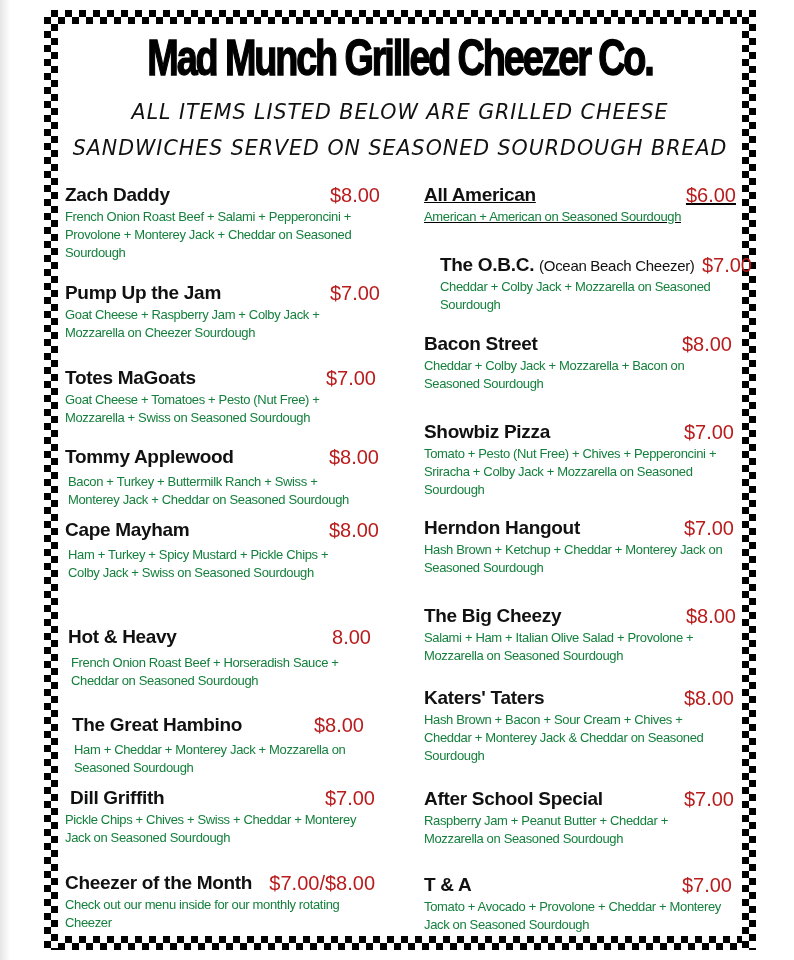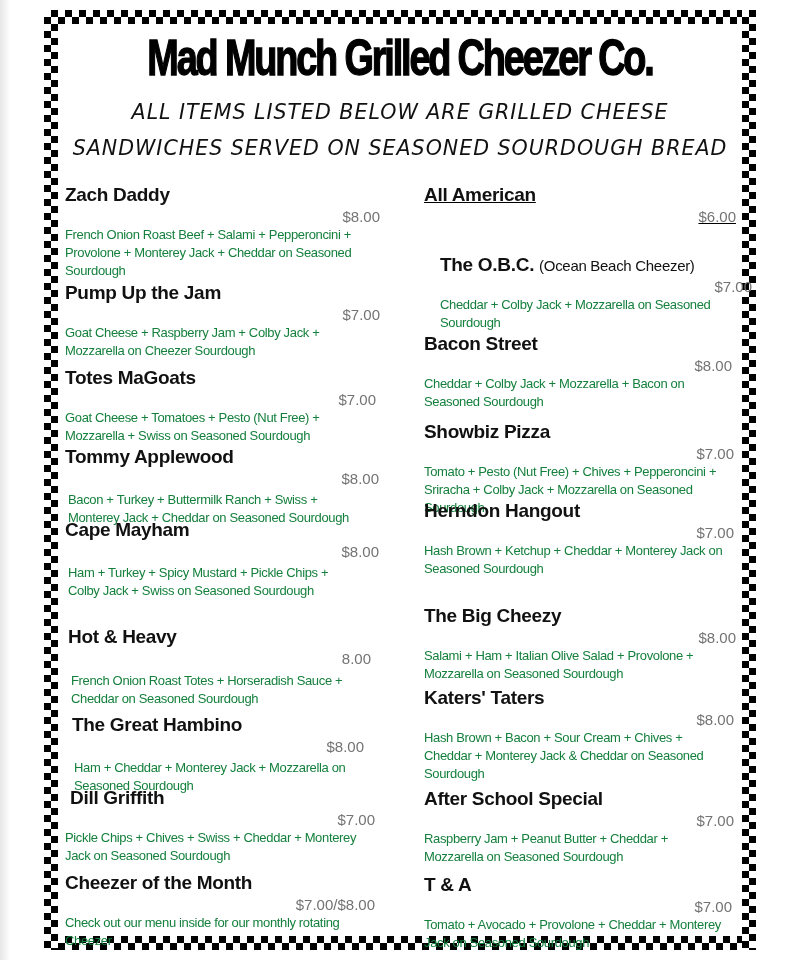--- a/index.html
+++ b/index.html
@@ -50,21 +50,21 @@
       display: flex; justify-content: space-between; align-items: flex-start;
     }
     .item .name {
       font-weight: bold; font-size: 19px; color: #111; letter-spacing: -0.3px;
       white-space: nowrap;
     }
     .item .name .paren {
       font-weight: normal; font-size: 15px; letter-spacing: -0.3px;
     }
     .item .price {
-      font-size: 15px; color: #737373; white-space: nowrap; margin-top: 24px;
+      font-size: 20px; color: #b91c1c; white-space: nowrap;
     }
     .item .desc {
       font-size: 13px; color: #15803d; line-height: 18px; letter-spacing: -0.35px;
       margin-top: 1px;
     }
   </style>
 </head>
 <body>
 
 <div class="page-edge"></div>
@@ -118,21 +118,21 @@
       <span class="price">$8.00</span>
     </div>
   <div class="desc" style="width:285px; margin-left:3px; margin-top:4px">Ham + Turkey + Spicy Mustard + Pickle Chips + Colby Jack + Swiss on Seasoned Sourdough</div>
 </div>
 
 <div class="item" style="left:68px; top:626px; width:303px;">
   <div class="head">
       <span class="name">Hot &amp; Heavy</span>
       <span class="price">8.00</span>
     </div>
-  <div class="desc" style="width:290px; margin-left:3px; margin-top:5px">French Onion Roast Totes + Horseradish Sauce + Cheddar on Seasoned Sourdough</div>
+  <div class="desc" style="width:290px; margin-left:3px; margin-top:5px">French Onion Roast Beef + Horseradish Sauce + Cheddar on Seasoned Sourdough</div>
 </div>
 
 <div class="item" style="left:72px; top:714px; width:292px;">
   <div class="head">
       <span class="name">The Great Hambino</span>
       <span class="price">$8.00</span>
     </div>
   <div class="desc" style="width:295px; margin-left:2px; margin-top:4px">Ham + Cheddar + Monterey Jack + Mozzarella on Seasoned Sourdough</div>
 </div>
 
@@ -150,20 +150,21 @@
       <span class="price">$7.00/$8.00</span>
     </div>
   <div class="desc" style="width:290px">Check out our menu inside for our monthly rotating Cheezer</div>
 </div>
 
 <div class="item" style="left:424px; top:184px; width:312px;text-decoration:underline;">
   <div class="head">
       <span class="name">All American</span>
       <span class="price">$6.00</span>
     </div>
+  <div class="desc" style="width:310px">American + American on Seasoned Sourdough</div>
 </div>
 
 <div class="item" style="left:440px; top:254px; width:312px;">
   <div class="head">
       <span class="name"><span>The O.B.C.</span> <span class="paren">(Ocean Beach Cheezer)</span></span>
       <span class="price">$7.00</span>
     </div>
   <div class="desc" style="width:290px">Cheddar + Colby Jack + Mozzarella on Seasoned Sourdough</div>
 </div>
 
@@ -176,21 +177,21 @@
 </div>
 
 <div class="item" style="left:424px; top:421px; width:310px;">
   <div class="head">
       <span class="name">Showbiz Pizza</span>
       <span class="price">$7.00</span>
     </div>
   <div class="desc" style="width:312px">Tomato + Pesto (Nut Free) + Chives + Pepperoncini + Sriracha + Colby Jack + Mozzarella on Seasoned Sourdough</div>
 </div>
 
-<div class="item" style="left:424px; top:500px; width:310px;">
+<div class="item" style="left:424px; top:517px; width:310px;">
   <div class="head">
       <span class="name">Herndon Hangout</span>
       <span class="price">$7.00</span>
     </div>
   <div class="desc" style="width:316px">Hash Brown + Ketchup + Cheddar + Monterey Jack on Seasoned Sourdough</div>
 </div>
 
 <div class="item" style="left:424px; top:605px; width:312px;">
   <div class="head">
       <span class="name">The Big Cheezy</span>

